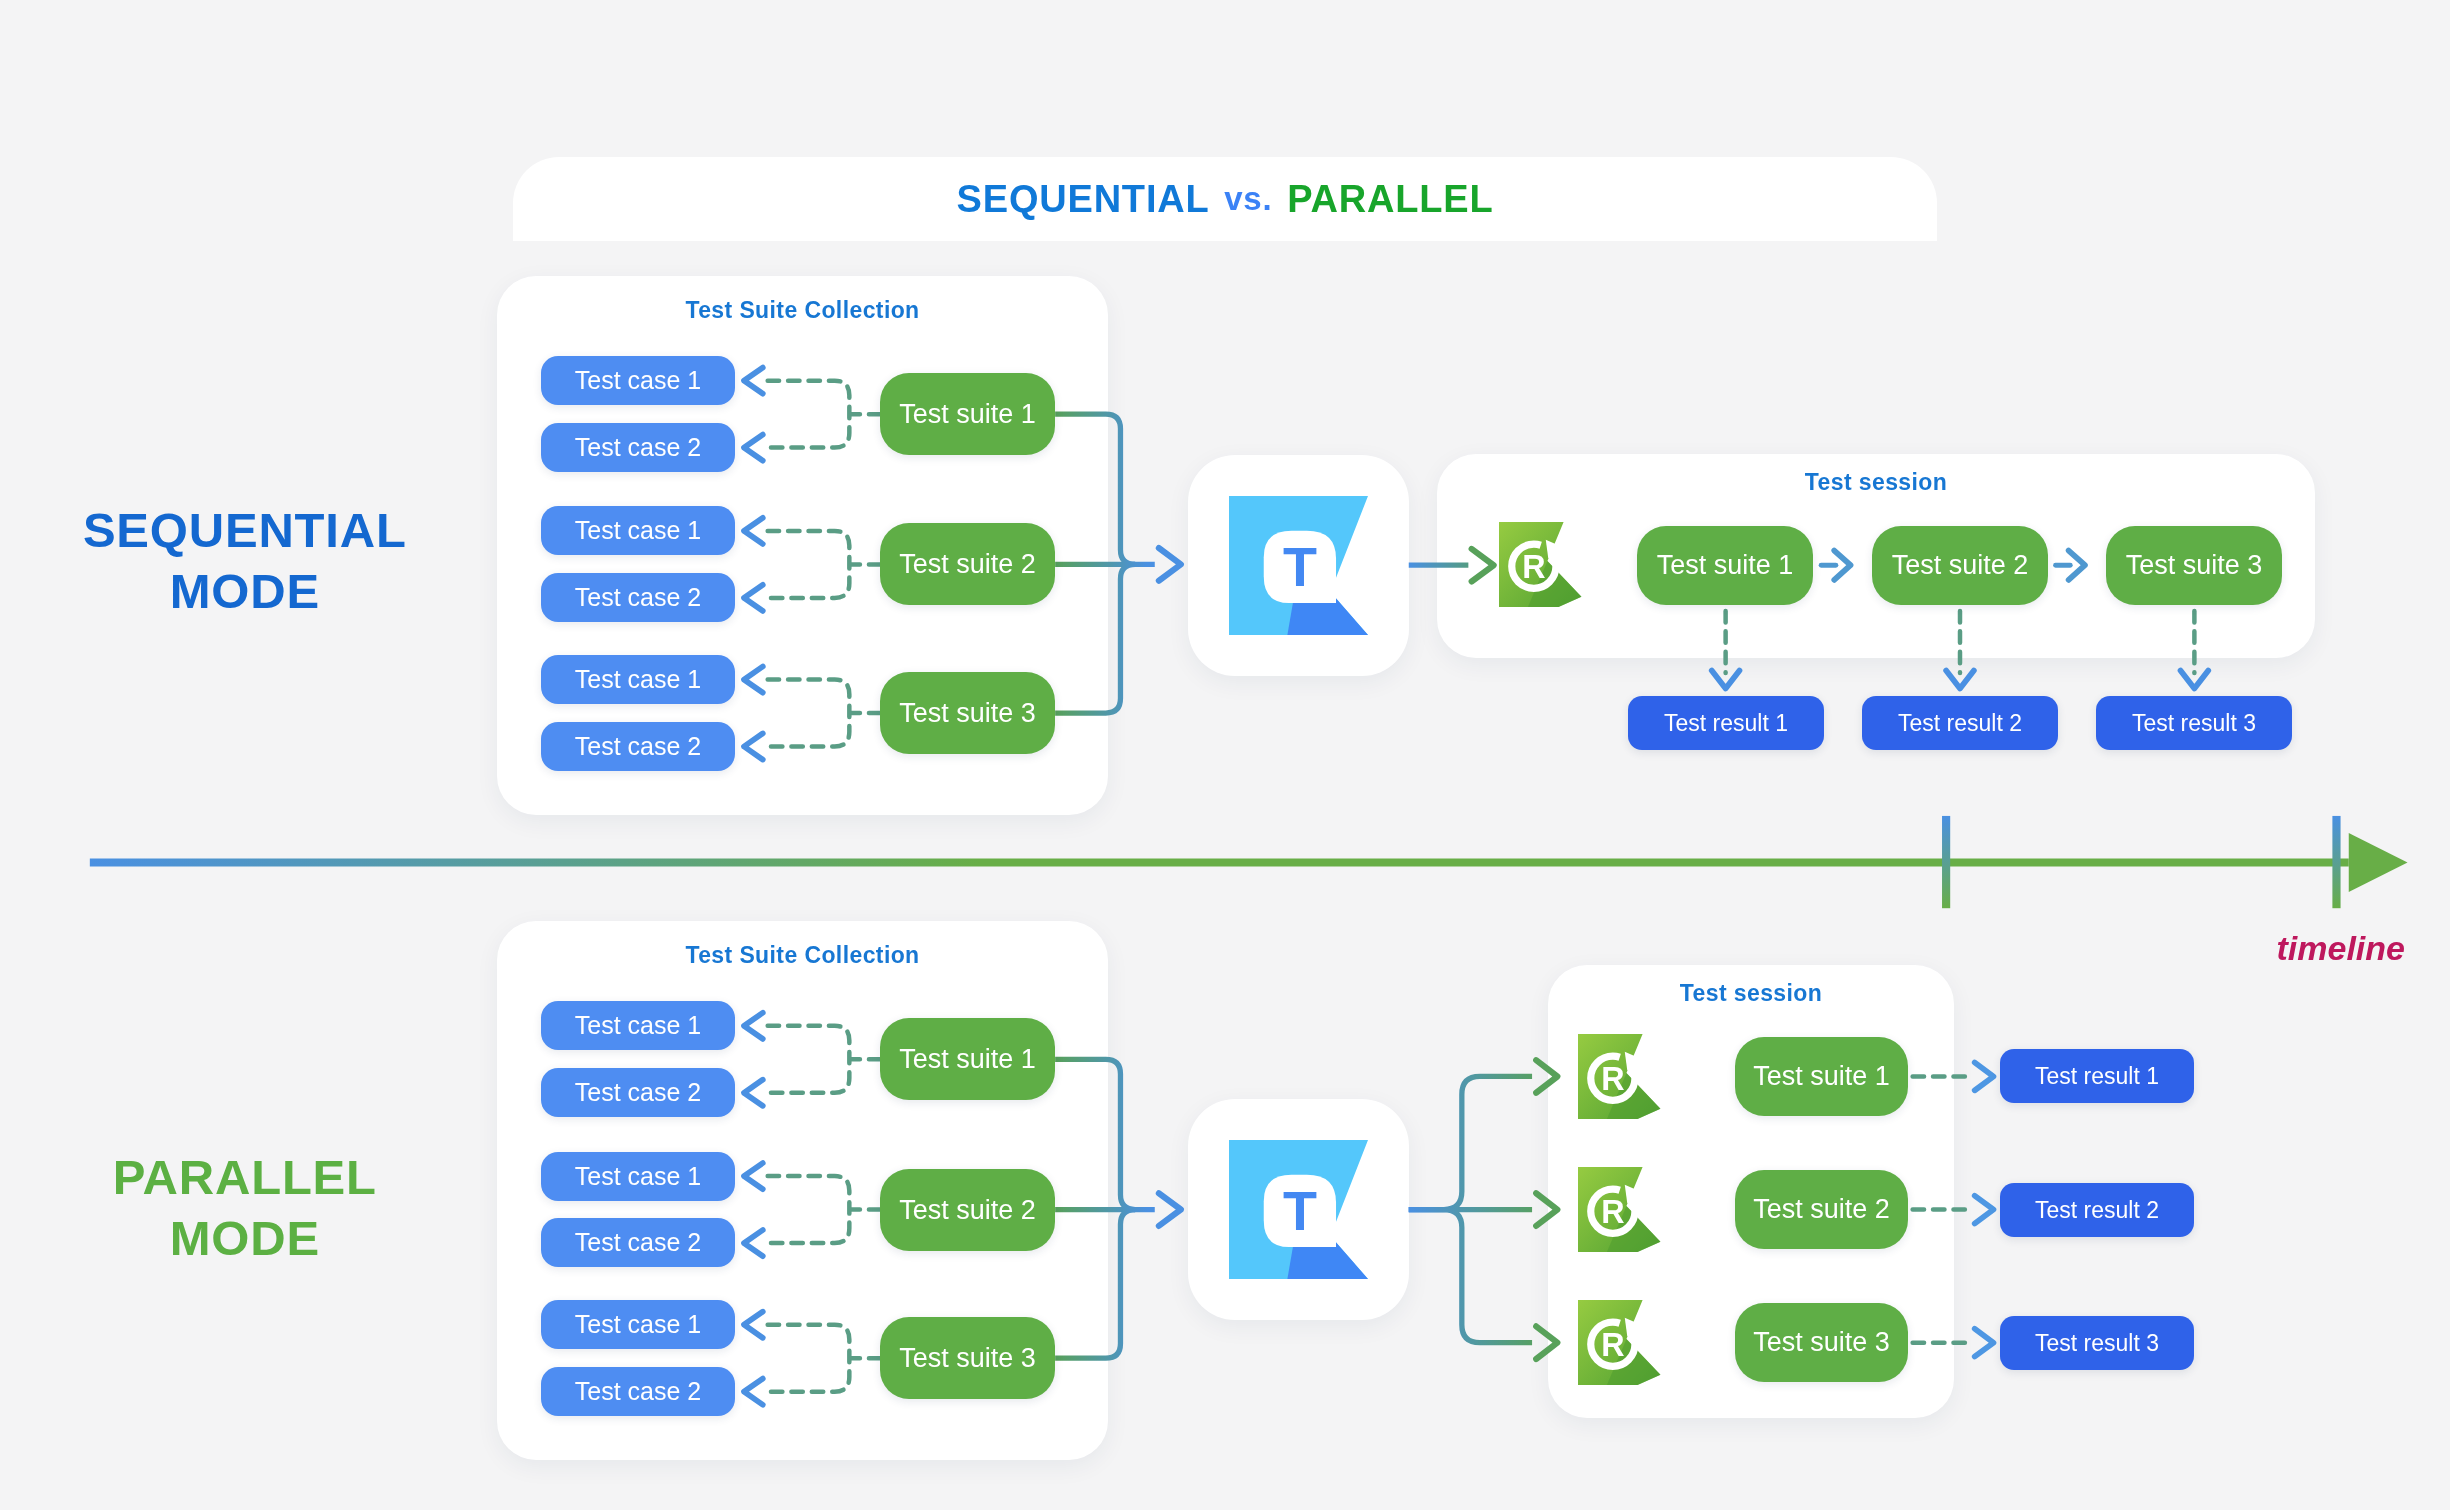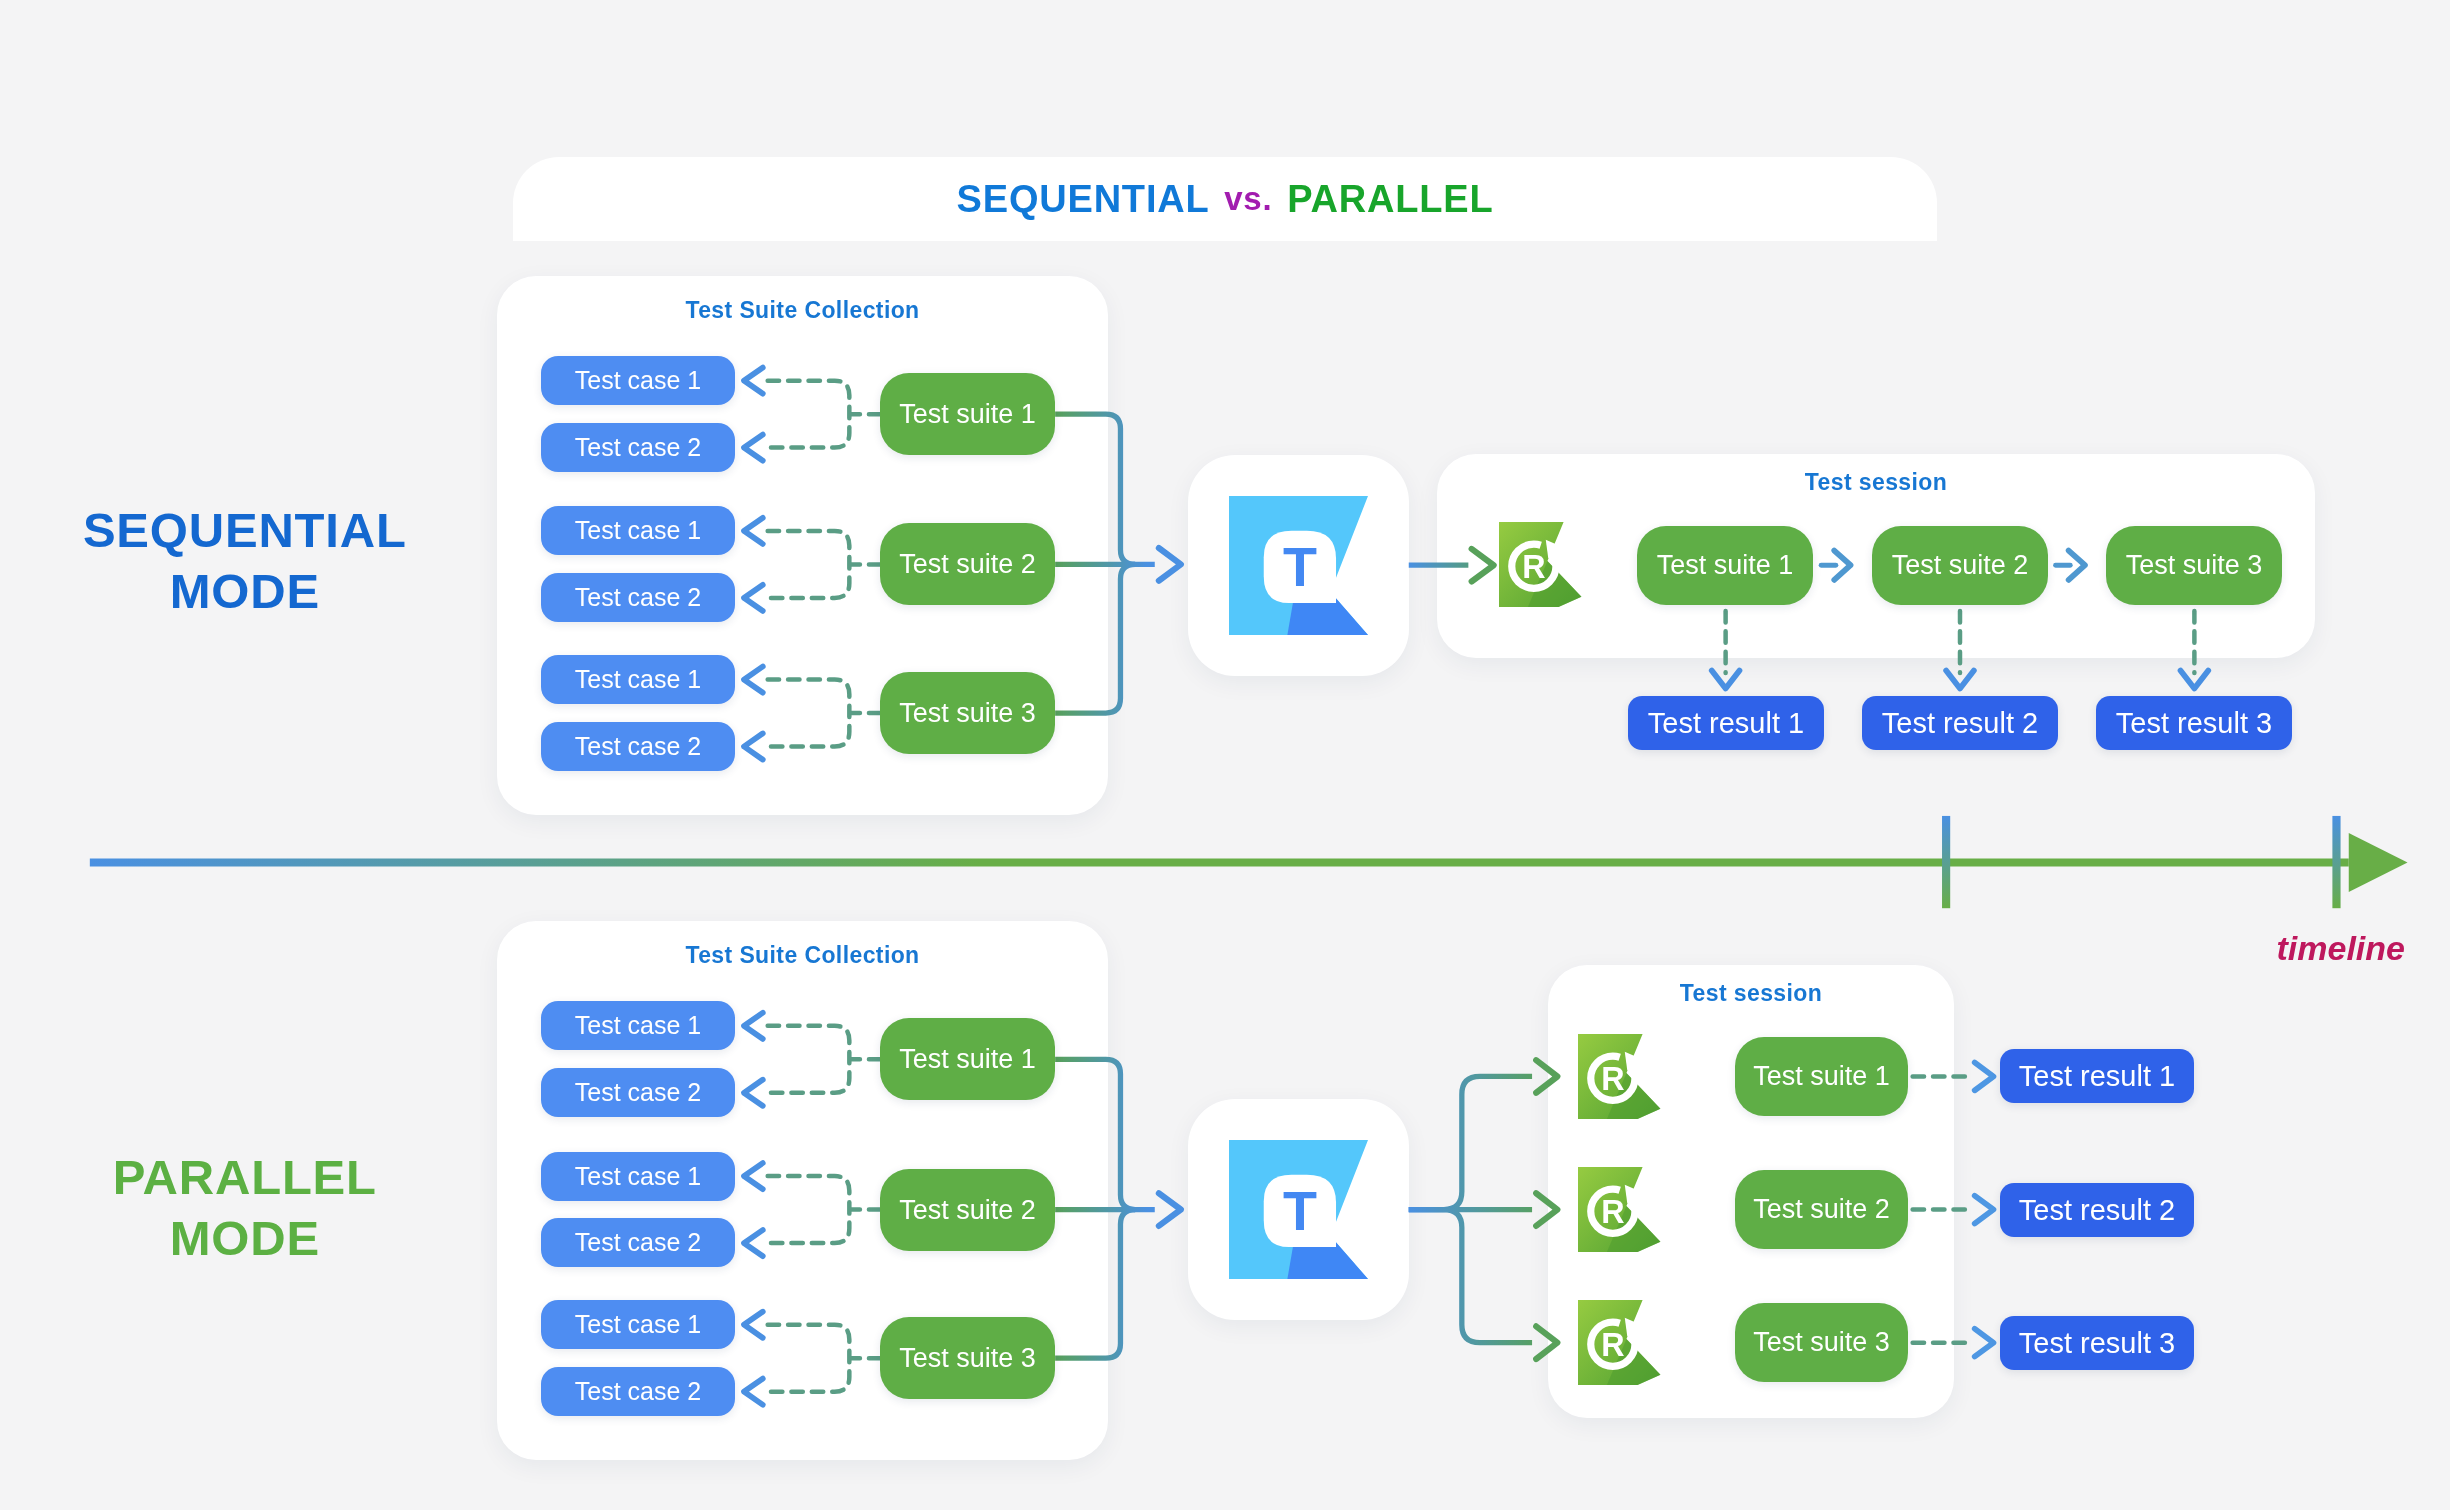--- a/index.html
+++ b/index.html
@@ -11,33 +11,33 @@
   
   .banner{position:absolute;left:0;top:0;width:2450px;height:241px;
     background:linear-gradient(96deg,#0a46c6 0%,#1873e0 55%,#2499f4 100%);}
   .banner-title{position:absolute;left:0;top:34px;width:2450px;text-align:center;
     color:#ffffff;font-size:79px;font-weight:bold;letter-spacing:1.6px;}
   .tab{position:absolute;left:513px;top:157px;width:1424px;height:84px;
     background:#ffffff;border-radius:46px 46px 0 0;
     display:flex;align-items:center;justify-content:center;gap:14.7px;
     font-size:38px;font-weight:bold;letter-spacing:0.8px;}
   .tab .seq{color:#1079d8;}
-  .tab .vs{color:#a21caf;font-size:33px;}
+  .tab .vs{color:#3b82f6;font-size:33px;}
   .tab .par{color:#18a52b;}
   
   .panel{position:absolute;background:#ffffff;border-radius:39px;
     box-shadow:0 6.5px 23px rgba(25,45,90,.06);}
   .tpanel{border-radius:47px;}
   .sec-title{position:absolute;color:#1777d3;font-weight:bold;font-size:23px;
     text-align:center;letter-spacing:0.4px;}
   .box{position:absolute;display:flex;align-items:center;justify-content:center;
     color:#ffffff;font-size:25px;box-shadow:0 2.5px 8.2px rgba(25,45,90,.10);}
   .case{background:#4e8df2;border-radius:17px;}
   .suite{background:#5fae46;border-radius:29px;font-size:27px;}
-  .result{background:#2f62e9;border-radius:14px;font-size:29px;}
+  .result{background:#2f62e9;border-radius:14px;font-size:23px;}
   .mode{position:absolute;font-weight:bold;font-size:49px;text-align:center;
     line-height:1.25;letter-spacing:0.8px;}
   .mode.seq{color:#1468d0;}
   .mode.par{color:#5cb043;}
   .timeline-label{position:absolute;left:2172px;top:929px;width:233px;text-align:right;
     color:#be185d;font-size:34px;font-style:italic;font-weight:bold;}
   .overlay{position:absolute;left:0;top:0;z-index:2;}
   .layer{position:absolute;left:0;top:0;width:0;height:0;z-index:3;}
   .logo{position:absolute;}
 </style>

